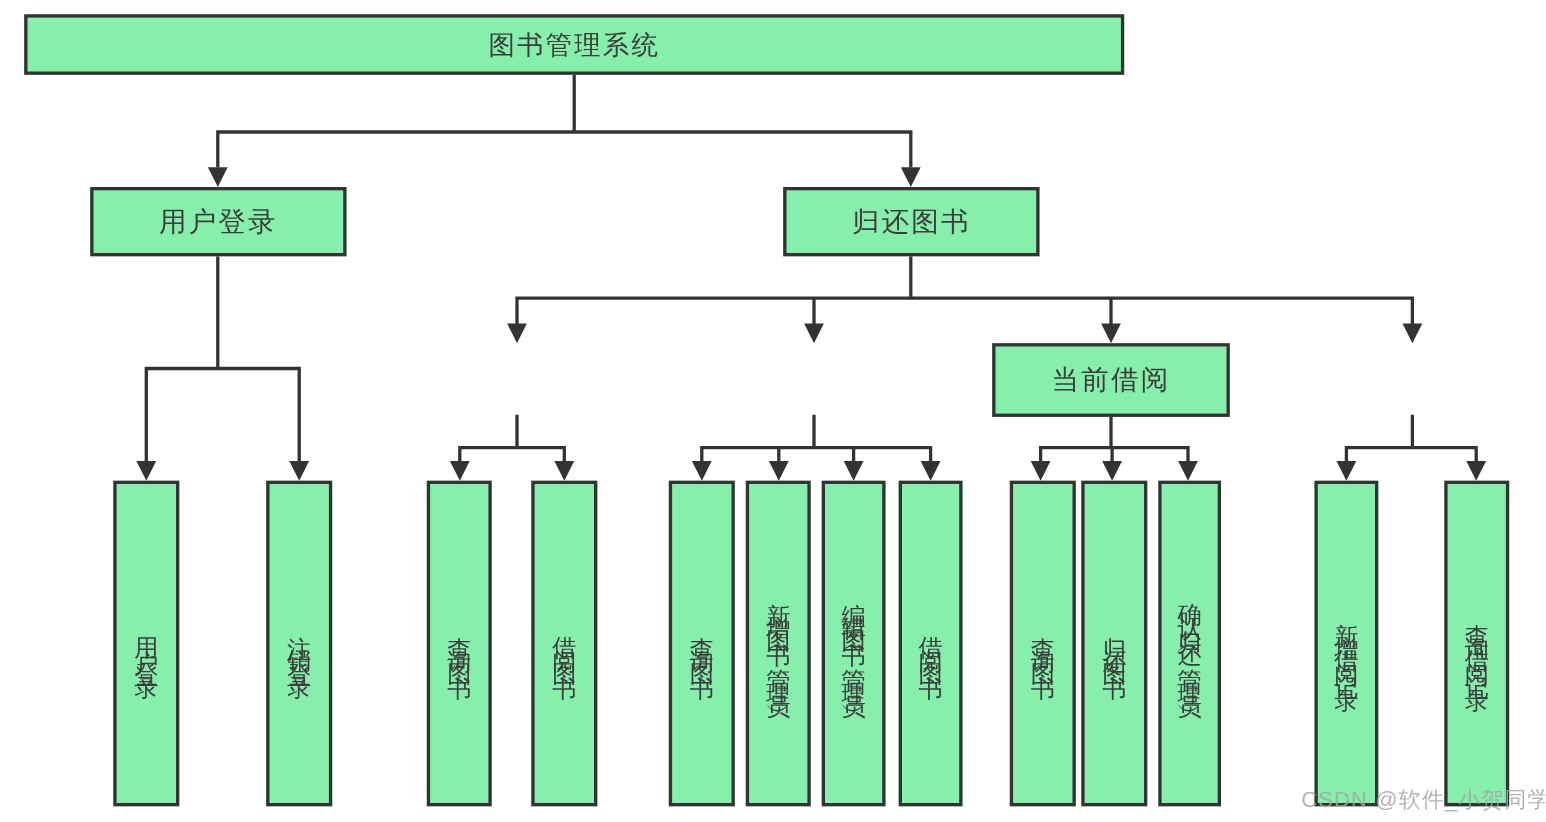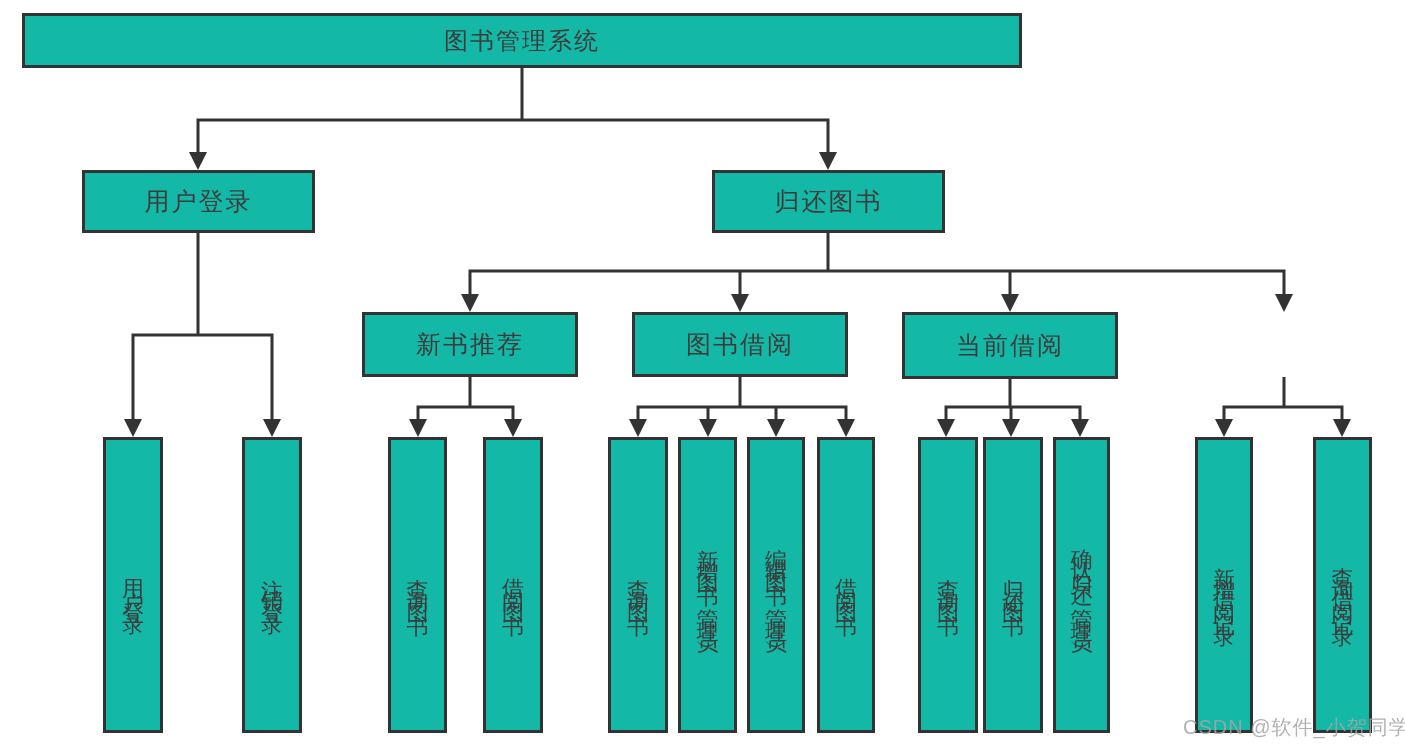--- a/index.html
+++ b/index.html
@@ -7,21 +7,21 @@
     position:relative;
     width:1405px;height:747px;
     background:#ffffff;
     overflow:hidden;
     font-family:"Liberation Sans", sans-serif;
   }
   #wires{position:absolute;left:0;top:0;z-index:1;}
   .box{
     position:absolute;
     box-sizing:border-box;
-    background:#14b8a6;
+    background:#86efac;
     border:3px solid #333333;
     display:flex;
     align-items:center;
     justify-content:center;
     z-index:2;
   }
   .box.h span{
     color:#3c3c3c;
     font-size:24px;
     letter-spacing:2px;
@@ -99,26 +99,20 @@
     <span>图书管理系统</span>
   </div>
 
   <div class="box h lv23" style="left:82px;top:170px;width:233px;height:63px">
     <span>用户登录</span>
   </div>
   <div class="box h lv23" style="left:712px;top:170px;width:233px;height:63px">
     <span>归还图书</span>
   </div>
 
-  <div class="box h lv23" style="left:362px;top:312px;width:216px;height:65px">
-    <span>新书推荐</span>
-  </div>
-  <div class="box h lv23" style="left:632px;top:312px;width:216px;height:65px">
-    <span>图书借阅</span>
-  </div>
   <div class="box h lv23" style="left:902px;top:312px;width:216px;height:67px">
     <span>当前借阅</span>
   </div>
 
   <div class="box v" style="left:103px;top:437px;width:60px;height:296px">
     <span>用户登录</span>
   </div>
   <div class="box v" style="left:242px;top:437px;width:60px;height:296px">
     <span>注销登录</span>
   </div>

